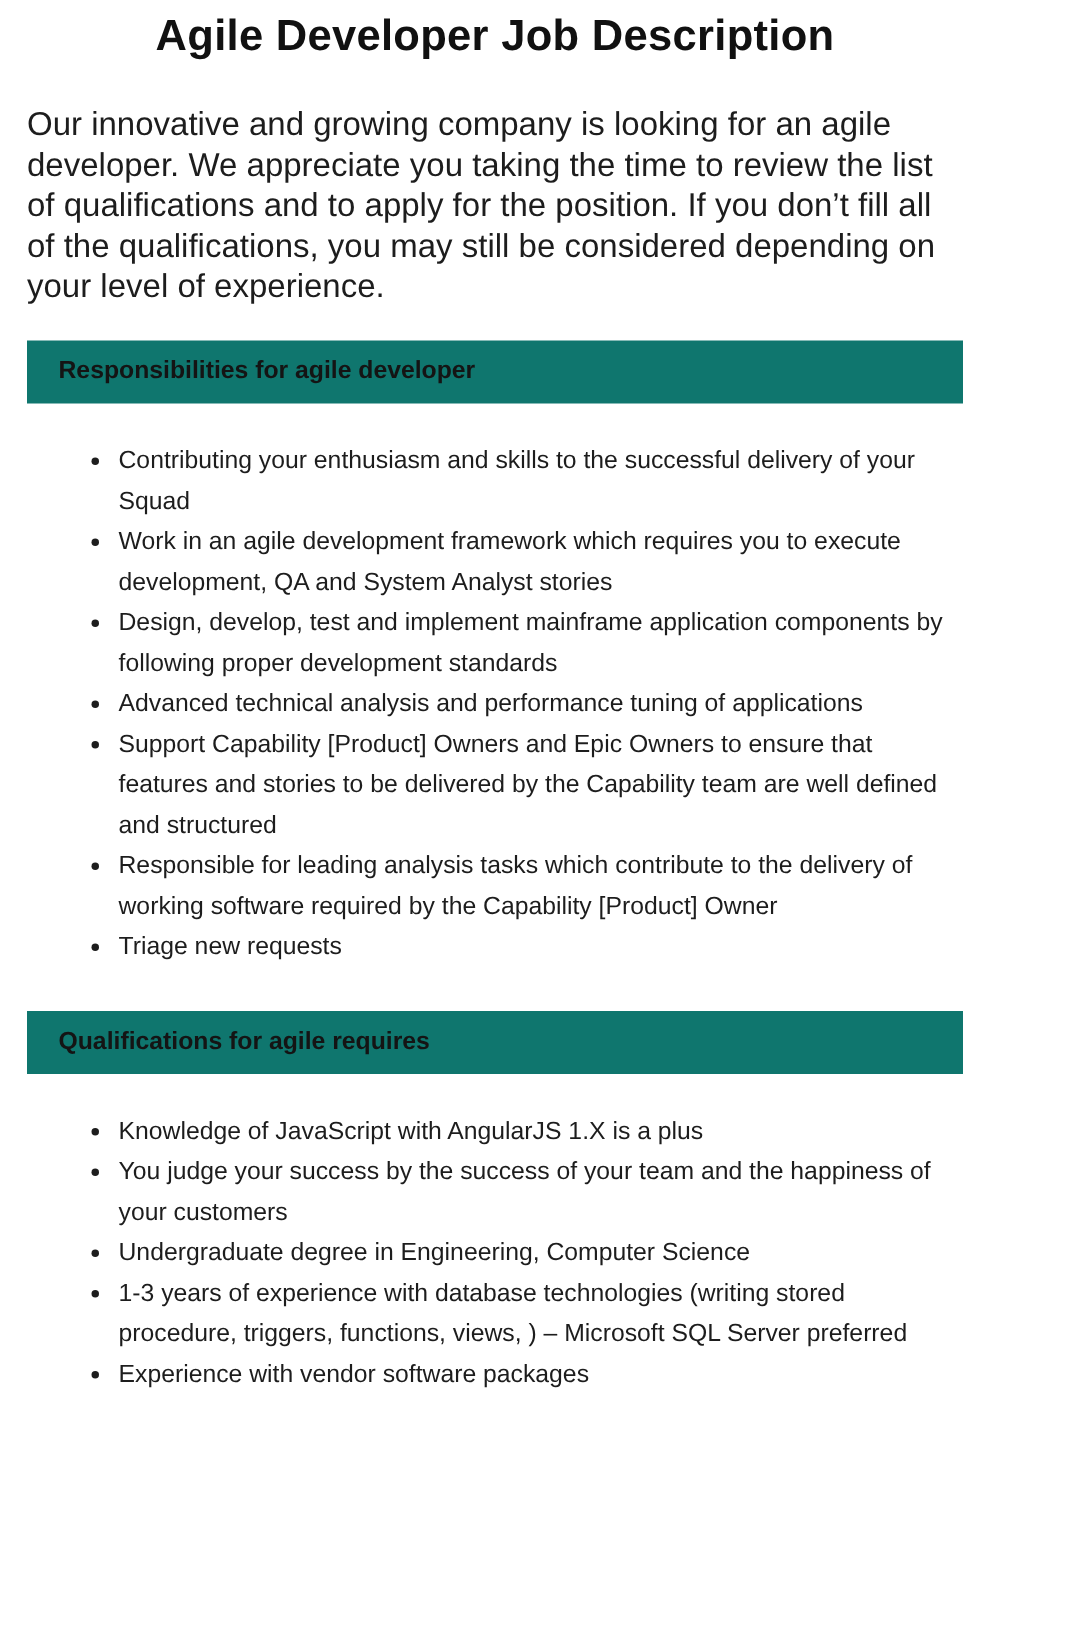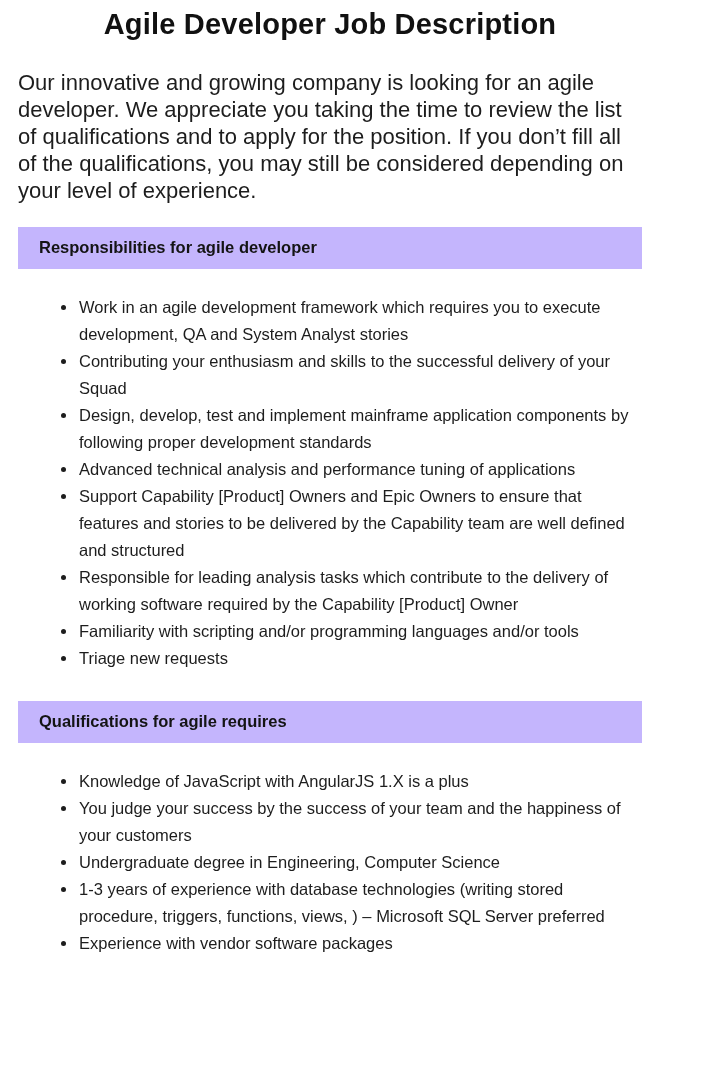--- a/index.html
+++ b/index.html
@@ -23,21 +23,21 @@
     margin-bottom: 28px;
     color: #111111;
   }
   .intro {
     font-size: 22px;
     line-height: 27px;
     margin-bottom: 23px;
     color: #1d1d1d;
   }
   .section-heading {
-    background: #c4b5fd;
+    background: #0f766e;
     font-size: 16.5px;
     font-weight: bold;
     color: #141414;
     padding: 11px 21px 12px 21px;
     margin-bottom: 25px;
   }
   .bullet-list {
     list-style: none;
     margin: 0 0 29px 0;
     padding: 0 0 0 43px;
@@ -67,35 +67,34 @@
 <div class="page">
 
   <h1 class="doc-title">Agile Developer Job Description</h1>
 
   <p class="intro">Our innovative and growing company is looking for an agile developer. We appreciate you taking the time to review the list of qualifications and to apply for the position. If you don’t fill all of the qualifications, you may still be considered depending on your level of experience.</p>
 
   <div class="section">
     <div class="section-heading">Responsibilities for agile developer</div>
     <ul class="bullet-list">
 
+        <li>Contributing your enthusiasm and skills to the successful delivery of your Squad</li>
+
         <li>Work in an agile development framework which requires you to execute development, QA and System Analyst stories</li>
-
-        <li>Contributing your enthusiasm and skills to the successful delivery of your Squad</li>
 
         <li>Design, develop, test and implement mainframe application components by following proper development standards</li>
 
 
         <li>Advanced technical analysis and performance tuning of applications</li>
 
         <li>Support Capability [Product] Owners and Epic Owners to ensure that features and stories to be delivered by the Capability team are well defined and structured</li>
 
         <li>Responsible for leading analysis tasks which contribute to the delivery of working software required by the Capability [Product] Owner</li>
 
 
-        <li>Familiarity with scripting and/or programming languages and/or tools</li>
 
         <li>Triage new requests</li>
       </ul>
   </div>
 
   <div class="section">
     <div class="section-heading">Qualifications for agile requires</div>
     <ul class="bullet-list">
 
         <li>Knowledge of JavaScript with AngularJS 1.X is a plus</li>

